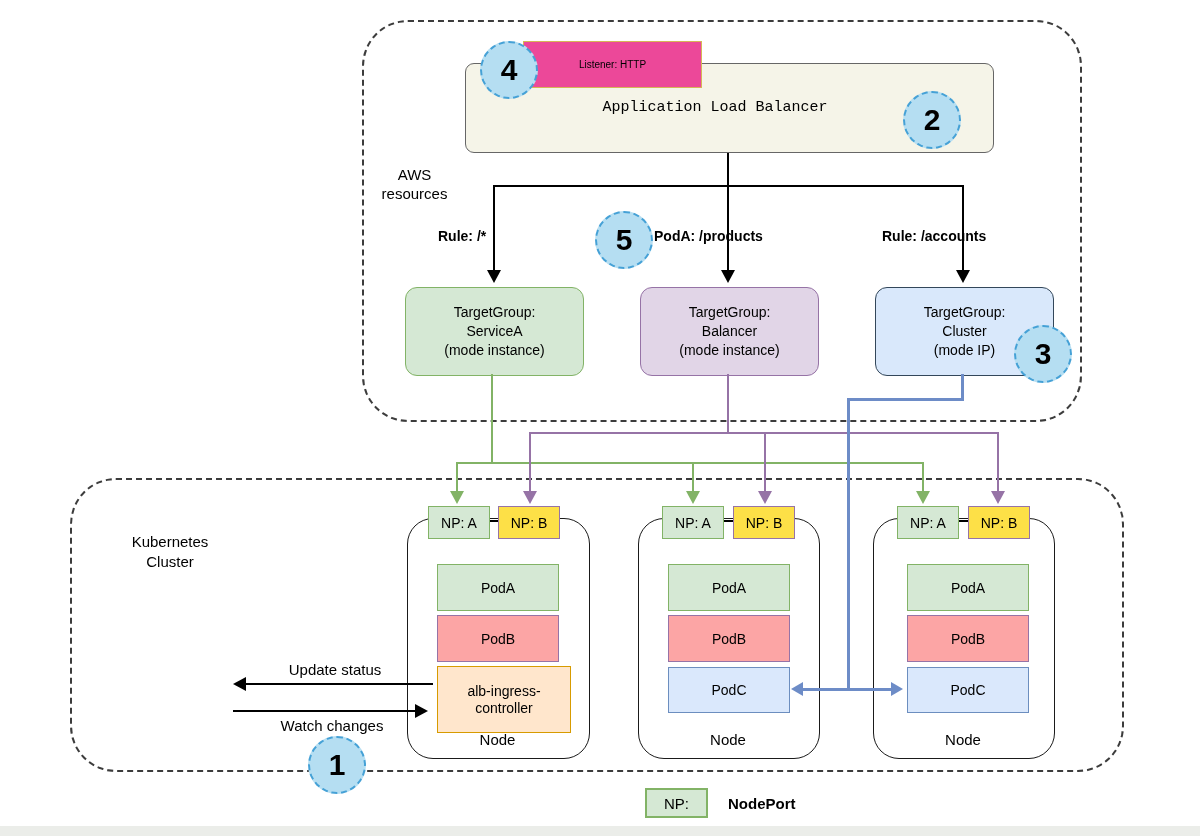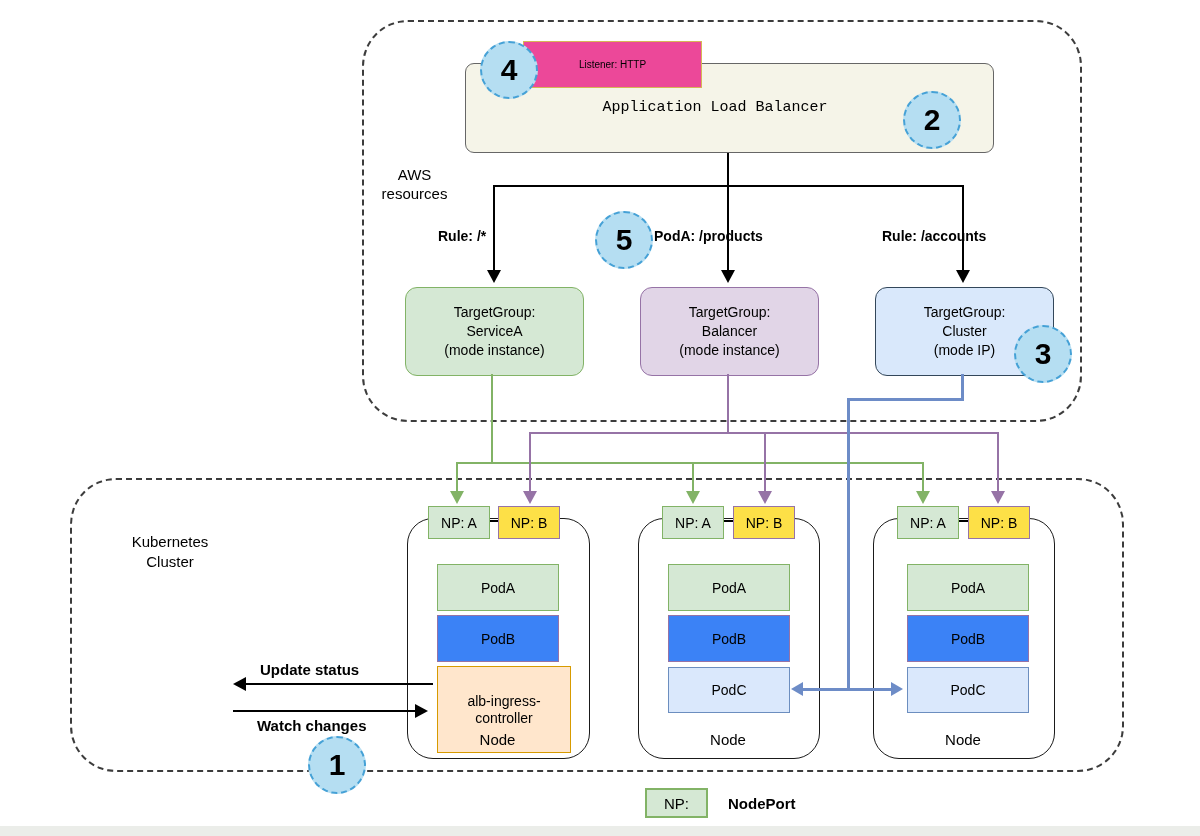--- a/index.html
+++ b/index.html
@@ -19,28 +19,28 @@
   .tg-purple{background:#e1d5e7;border-color:#9673a6;}
   .tg-blue{background:#d9e8fb;border-color:#33475a;}
   .node{position:absolute;width:180px;height:239px;background:#fff;border:1.6px solid #1a1a1a;border-radius:26px;}
   .np{position:absolute;width:60px;height:31px;display:flex;align-items:center;justify-content:center;
       font-size:14px;border:1.5px solid;}
   .np-a{background:#d5e8d4;border-color:#82b366;}
   .np-b{background:#fde047;border-color:#9673a6;}
   .pod{position:absolute;width:120px;display:flex;align-items:center;justify-content:center;
        text-align:center;font-size:14px;border:1.5px solid;}
   .pod-a{background:#d5e8d4;border-color:#82b366;height:45px;}
-  .pod-b{background:#3b82f6;border-color:#9673a6;height:45px;}
+  .pod-b{background:#fca5a5;border-color:#9673a6;height:45px;}
   .pod-c{background:#dae8fc;border-color:#6c8ebf;height:44px;}
-  .pod-alb{background:#ffe6cc;border-color:#d79b00;height:61px;line-height:17px;padding:12px 6px;}
+  .pod-alb{background:#ffe6cc;border-color:#d79b00;height:61px;line-height:17px;padding:2px 6px;}
   .node-label{position:absolute;font-size:15px;text-align:center;}
   .api-server{position:absolute;left:113px;top:623px;width:119px;height:132px;background:#f7f7f7;
               border:1.6px solid #707070;border-radius:18px;display:flex;align-items:center;
               justify-content:center;font-size:15px;}
-  .flow-label{position:absolute;font-size:15px;font-weight:bold;}
+  .flow-label{position:absolute;font-size:15px;text-align:center;}
   .ann{position:absolute;width:58px;height:58px;border-radius:50%;background:#b5def2;
        border:2px dashed #45a1d6;box-sizing:border-box;display:flex;align-items:center;
        justify-content:center;font-weight:bold;font-size:30px;}
   .ln{position:absolute;}
   .ln-black{background:#000;}
   .ln-green{background:#82b366;}
   .ln-purple{background:#9673a6;}
   .ln-blue{background:#6d8cc7;}
   .ah{position:absolute;width:0;height:0;}
   .ah-down-black{border-left:7px solid transparent;border-right:7px solid transparent;border-top:13px solid #000;}

